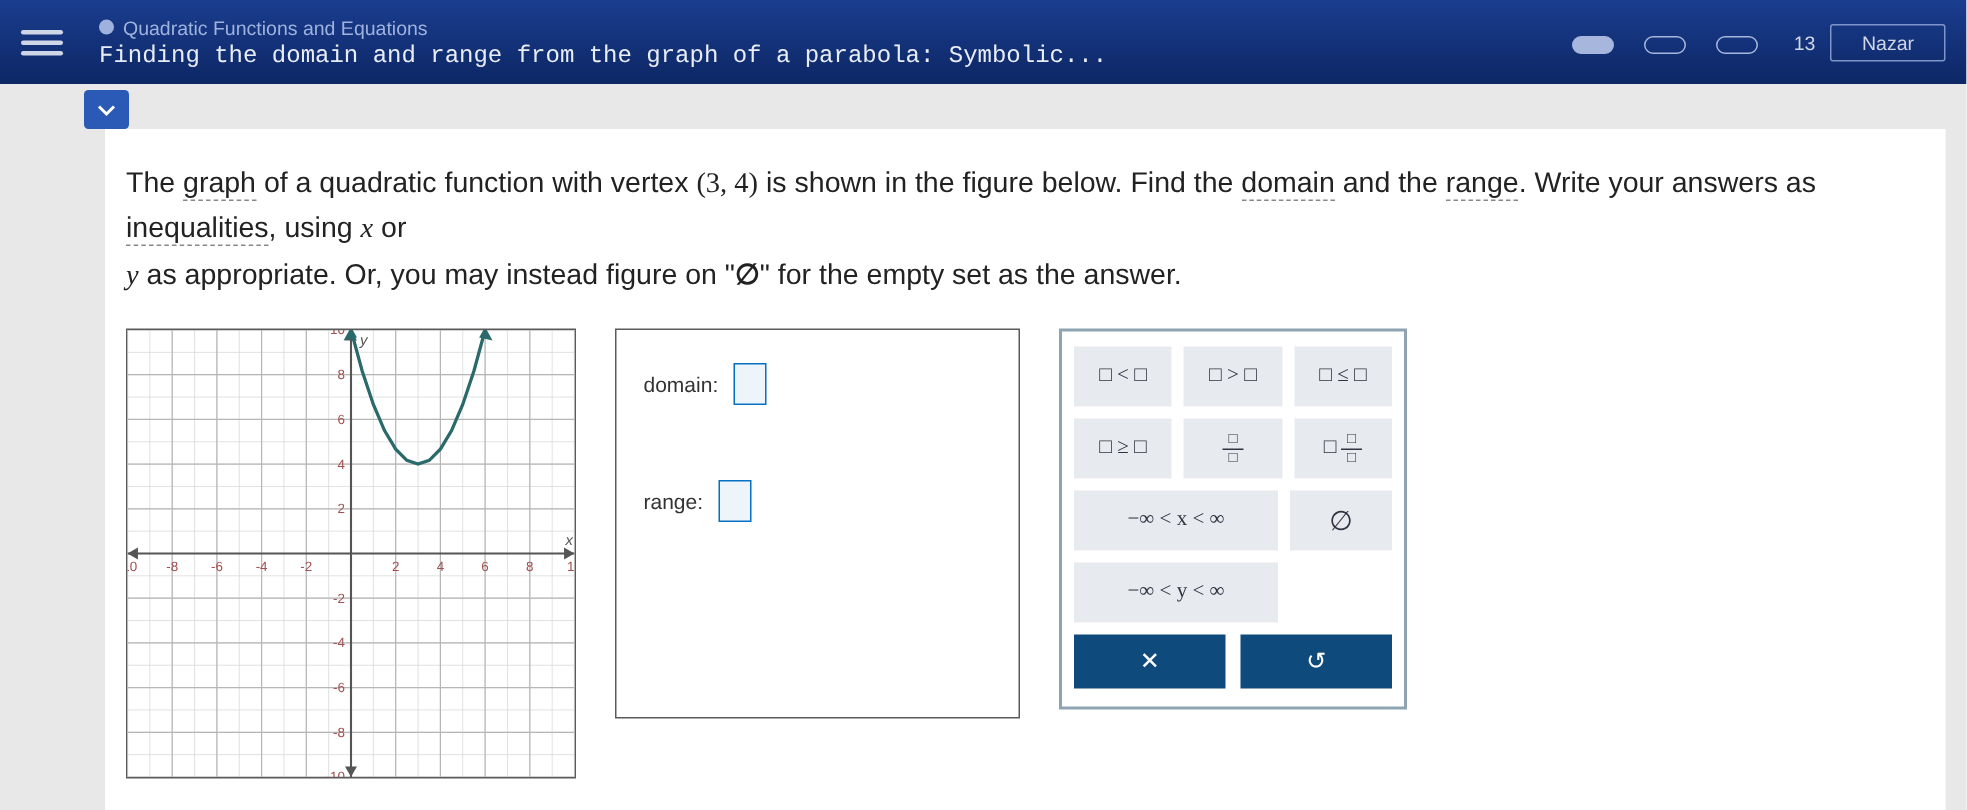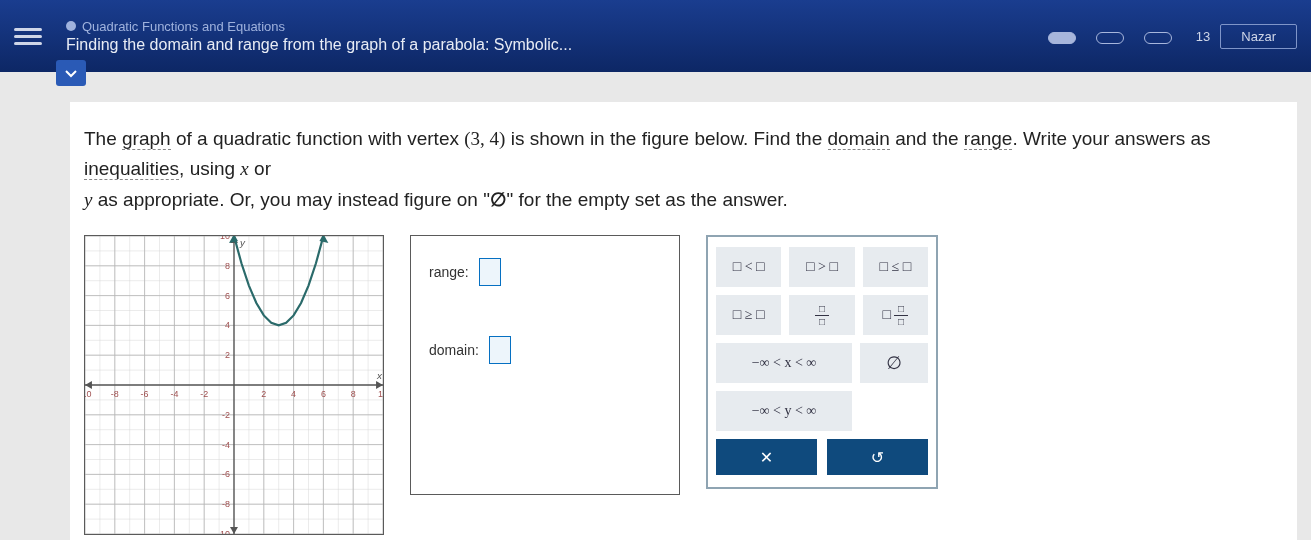--- a/index.html
+++ b/index.html
@@ -1,25 +1,25 @@
 <!DOCTYPE html>
 <html><head>
 <meta charset="utf-8">
 <style>
 * { margin: 0; padding: 0; box-sizing: border-box; }
 body { background: #e8e8e8; font-family: Arial, Helvetica, sans-serif; width: 1311px; height: 540px; overflow: hidden; position: relative; }
 
 
-.header { background: linear-gradient(180deg, #1a3d8f 0%, #0d2765 100%); height: 72px; display: flex; align-items: center; padding: 0 14px; position: relative; }
+.header { background: linear-gradient(180deg, #1a3d8f 0%, #0d2765 100%); height: 56px; display: flex; align-items: center; padding: 0 14px; position: relative; }
 .menu-icon { width: 28px; height: 28px; display: flex; flex-direction: column; justify-content: center; gap: 4px; margin-right: 24px; cursor: pointer; }
 .menu-icon span { display: block; height: 3px; background: #cfd6e8; border-radius: 2px; }
 .header-text { flex: 1; }
 .category { color: #9fb2dd; font-size: 13px; display: flex; align-items: center; gap: 6px; }
 .category::before { content: ""; width: 10px; height: 10px; border-radius: 50%; background: #9fb2dd; display: inline-block; }
-.title { color: #e8ecf5; font-size: 16px; margin-top: 2px; }
+.title { color: #e8ecf5; font-size: 16px; margin-top: 2px; font-family: Liberation Mono, monospace; }
 .progress-icons { display: flex; gap: 20px; align-items: flex-end; margin-right: 10px;}
 .pill { width: 28px; height: 12px; border: 1px solid #a7b6dc; border-radius: 6px; }
 .pill.fill { background:#a7b6dc; }
 .progress-num { color:#cfd6e8; font-size:13px; margin-left:4px;}
 .user-btn { border: 1px solid #7f95c9; color: #cfd6e8; padding: 4px 20px; font-size: 13px; border-radius: 2px; background: transparent; cursor: pointer; }
 
 
 .chevron-badge { position: absolute; top: 60px; left: 56px; width: 30px; height: 26px; background: #2a5ab6; border-radius: 3px; display: flex; align-items: center; justify-content: center; cursor: pointer; }
 .chevron-badge svg { stroke: #fff; }
 
@@ -196,25 +196,25 @@
           <text x="294" y="144" font-size="10" fill="#555" font-style="italic">x</text>
           <text x="156" y="10" font-size="10" fill="#555" font-style="italic">y</text>
           <path d="M150,0L157.5,27.44999999999999L165,49.94999999999996L172.5,67.5L180,79.94999999999999L187.5,87.44999999999999L195,90L202.5,87.44999999999999L210,79.94999999999999L217.5,67.5L225,49.94999999999996L232.5,27.44999999999999L240,0" stroke="#2a6a6a" stroke-width="2.2" fill="none"></path>
           <polygon points="150,-2 145,7 154,5" fill="#2a6a6a"></polygon>
           <polygon points="240,-2 236,5 245,7" fill="#2a6a6a"></polygon>
         </svg>
     </div>
 
     <div class="panel answer-panel">
       <div class="answer-row">
+        <span class="answer-label">domain:</span>
+        <span class="answer-box"></span>
+      </div>
+      <div class="answer-row">
         <span class="answer-label">range:</span>
-        <span class="answer-box"></span>
-      </div>
-      <div class="answer-row">
-        <span class="answer-label">domain:</span>
         <span class="answer-box"></span>
       </div>
     </div>
 
     <div class="palette-panel">
       <div class="key-row">
         <div class="key">□ &lt; □</div>
         <div class="key">□ &gt; □</div>
         <div class="key">□ ≤ □</div>
       </div>

